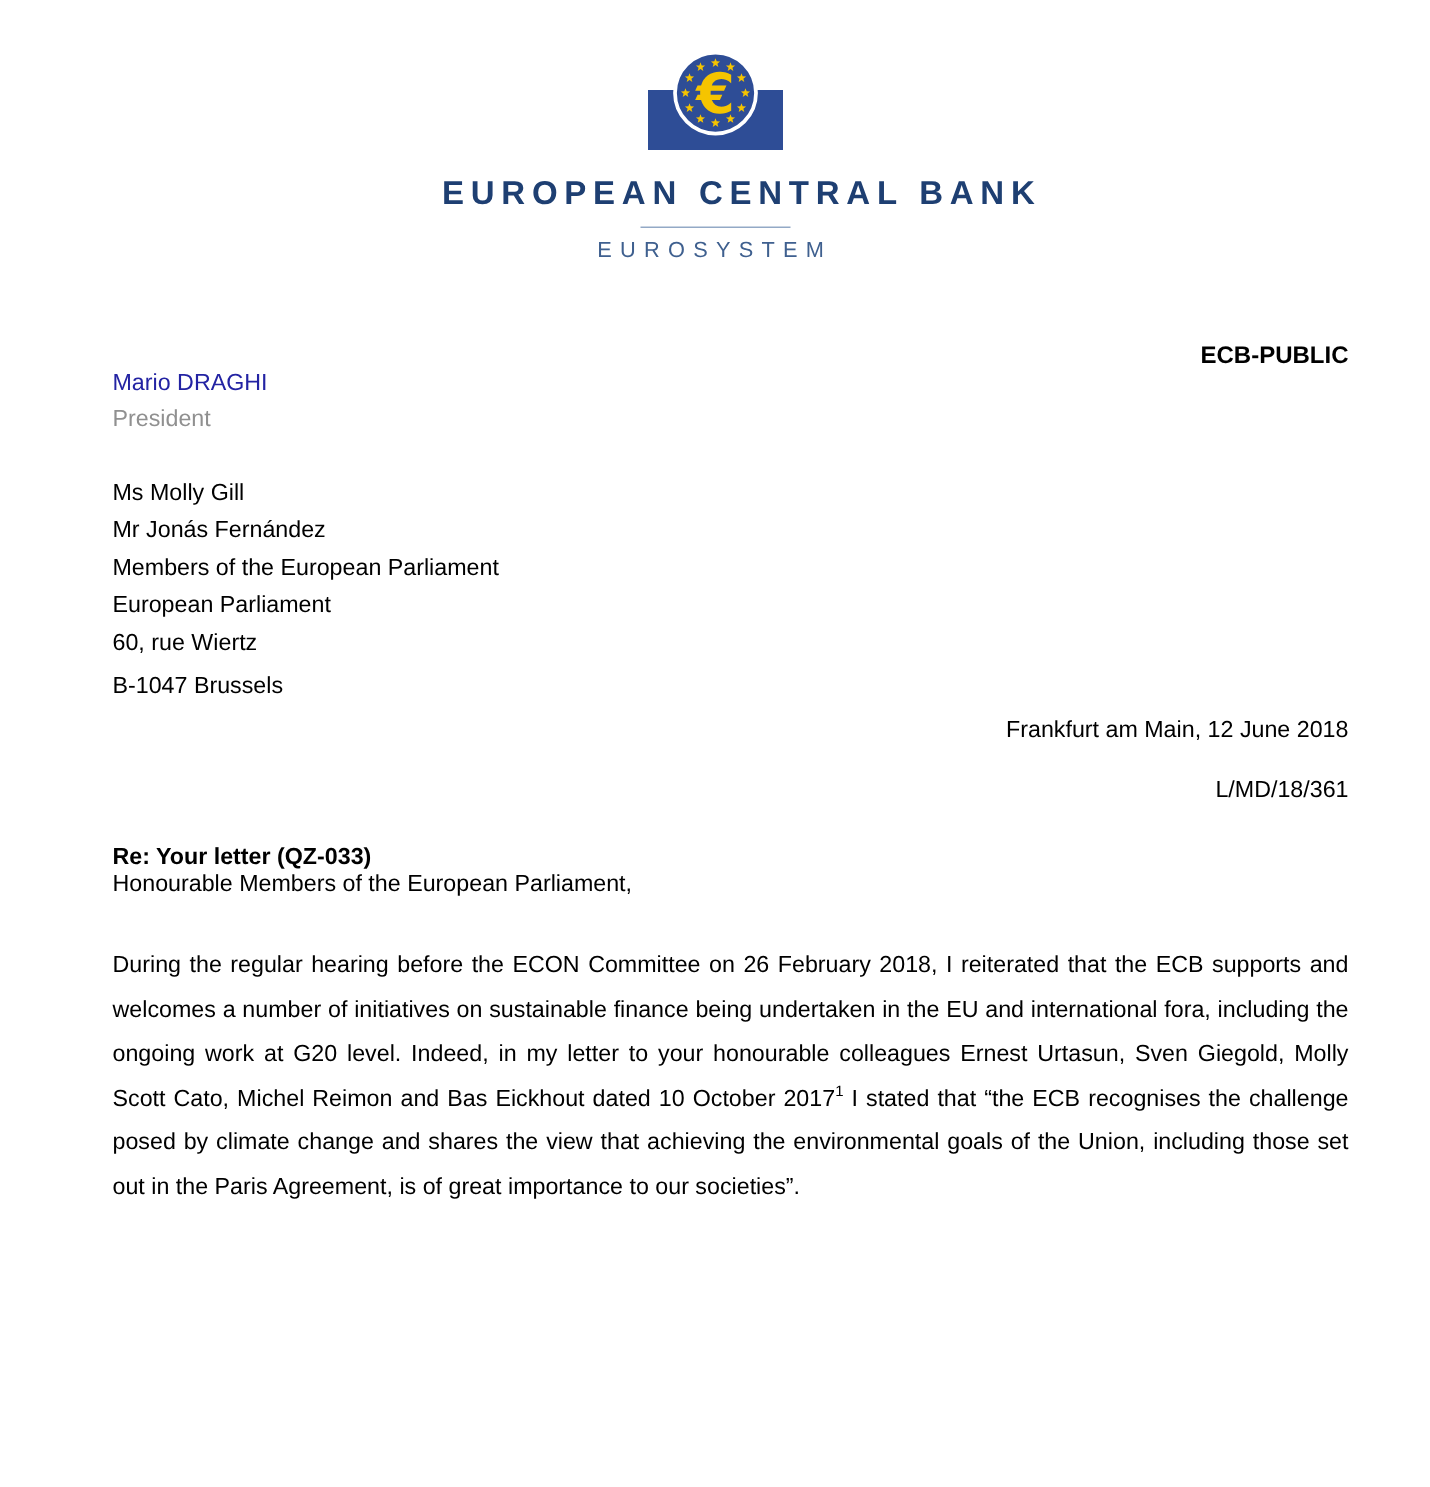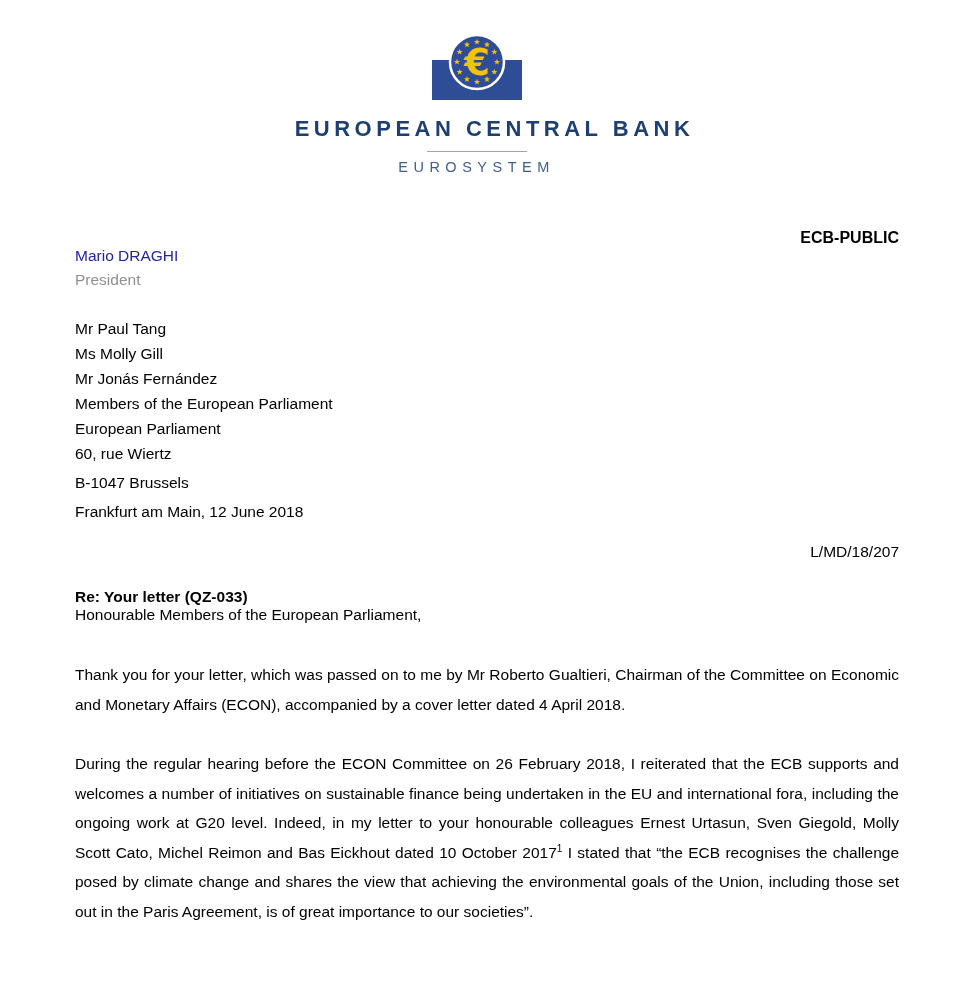--- a/index.html
+++ b/index.html
@@ -69,21 +69,21 @@
   .recipient {
     margin-top: 27px;
     font-size: 15.5px;
     line-height: 25px;
   }
   .recipient-line.gap-before {
     margin-top: 4px;
   }
   .dateline {
     margin-top: 8px;
-    text-align: left;
+    text-align: right;
     font-size: 15.5px;
   }
   .reference {
     margin-top: 22px;
     text-align: right;
     font-size: 15.5px;
   }
   .subject {
     margin-top: 27px;
     font-size: 15.5px;
@@ -142,34 +142,32 @@
   <div class="content">
 
     <div class="classification">ECB-PUBLIC</div>
 
     <div class="sender">
       <div class="sender-name">Mario DRAGHI</div>
       <div class="sender-title">President</div>
     </div>
 
     <div class="recipient">
-      <div class="recipient-line">Mr Paul Tang</div>
       <div class="recipient-line">Ms Molly Gill</div>
       <div class="recipient-line">Mr Jonás Fernández</div>
       <div class="recipient-line">Members of the European Parliament</div>
       <div class="recipient-line">European Parliament</div>
       <div class="recipient-line">60, rue Wiertz</div>
       <div class="recipient-line gap-before">B-1047 Brussels</div>
     </div>
 
     <div class="dateline">Frankfurt am Main, 12 June 2018</div>
-    <div class="reference">L/MD/18/207</div>
+    <div class="reference">L/MD/18/361</div>
 
     <div class="subject">Re: Your letter (QZ-033)</div>
 
     <div class="salutation">Honourable Members of the European Parliament,</div>
 
-    <p class="para para-1">Thank you for your letter, which was passed on to me by Mr Roberto Gualtieri, Chairman of the Committee on Economic and Monetary Affairs (ECON), accompanied by a cover letter dated 4 April 2018.</p>
 
     <p class="para para-2"><span>During the regular hearing before the ECON Committee on 26 February 2018, I reiterated that the ECB supports and welcomes a number of initiatives on sustainable finance being undertaken in the EU and international fora, including the ongoing work at G20 level. Indeed, in my letter to your honourable colleagues Ernest Urtasun, Sven Giegold, Molly Scott Cato, Michel Reimon and Bas Eickhout dated 10 October 2017</span><sup class="footnote-ref">1</sup><span> I stated that “the ECB recognises the challenge posed by climate change and shares the view that achieving the environmental goals of the Union, including those set out in the Paris Agreement, is of great importance to our societies”.</span></p>
 
   </div>
 </div>
 
 </body></html>

